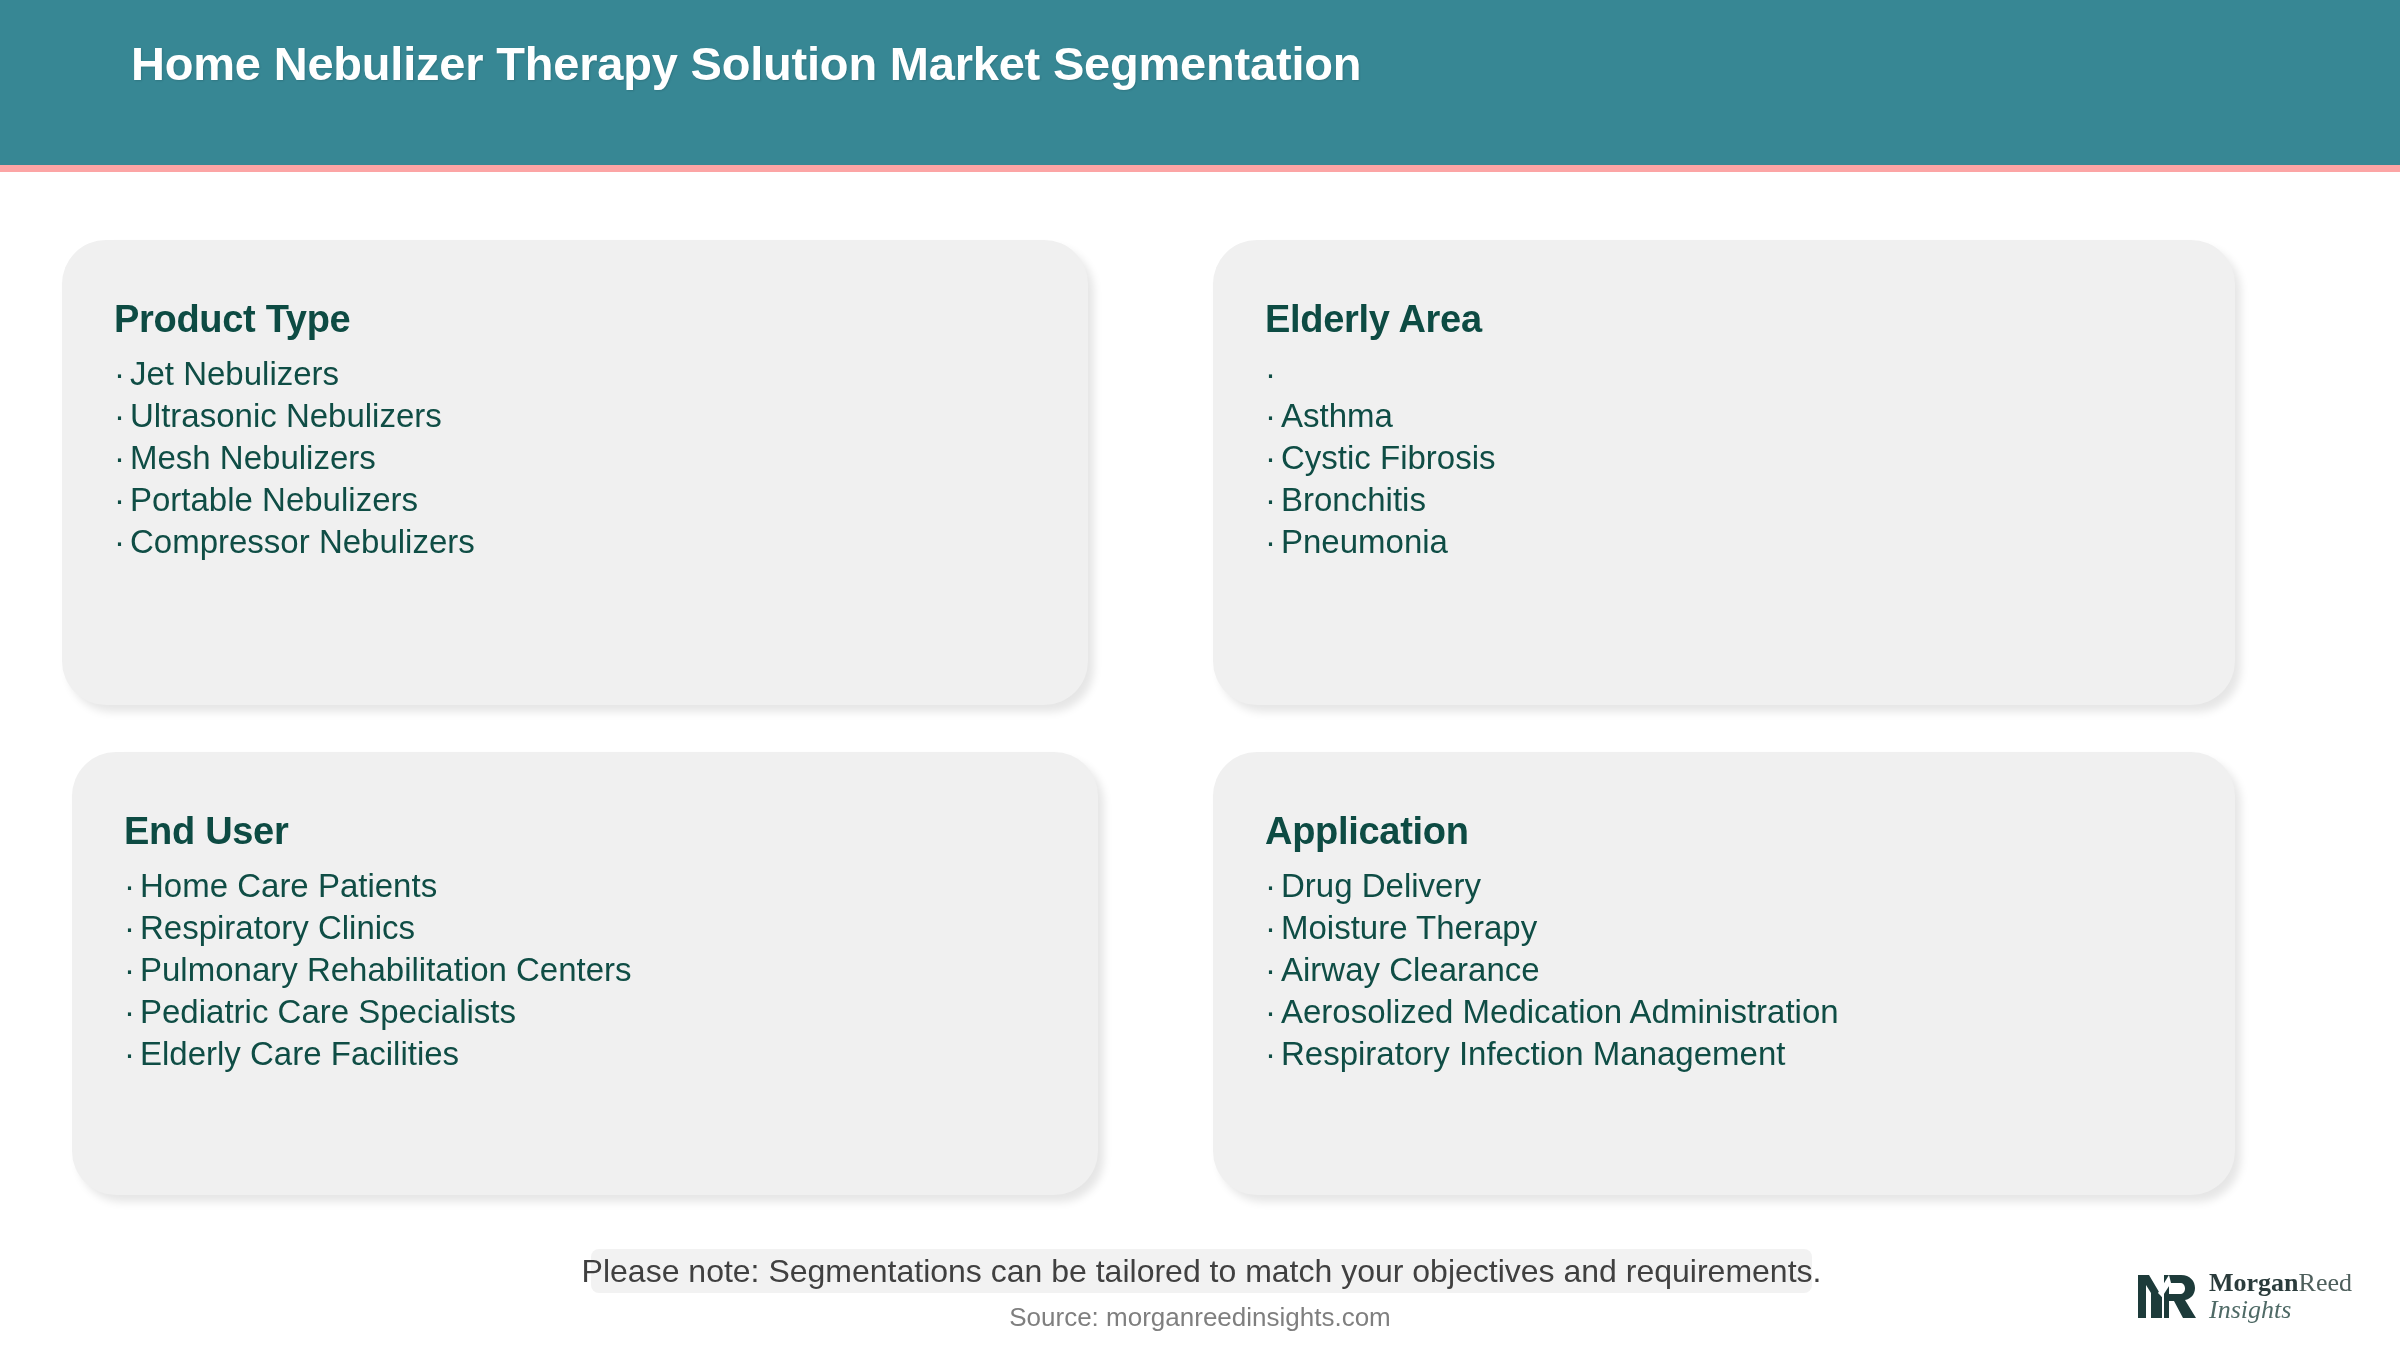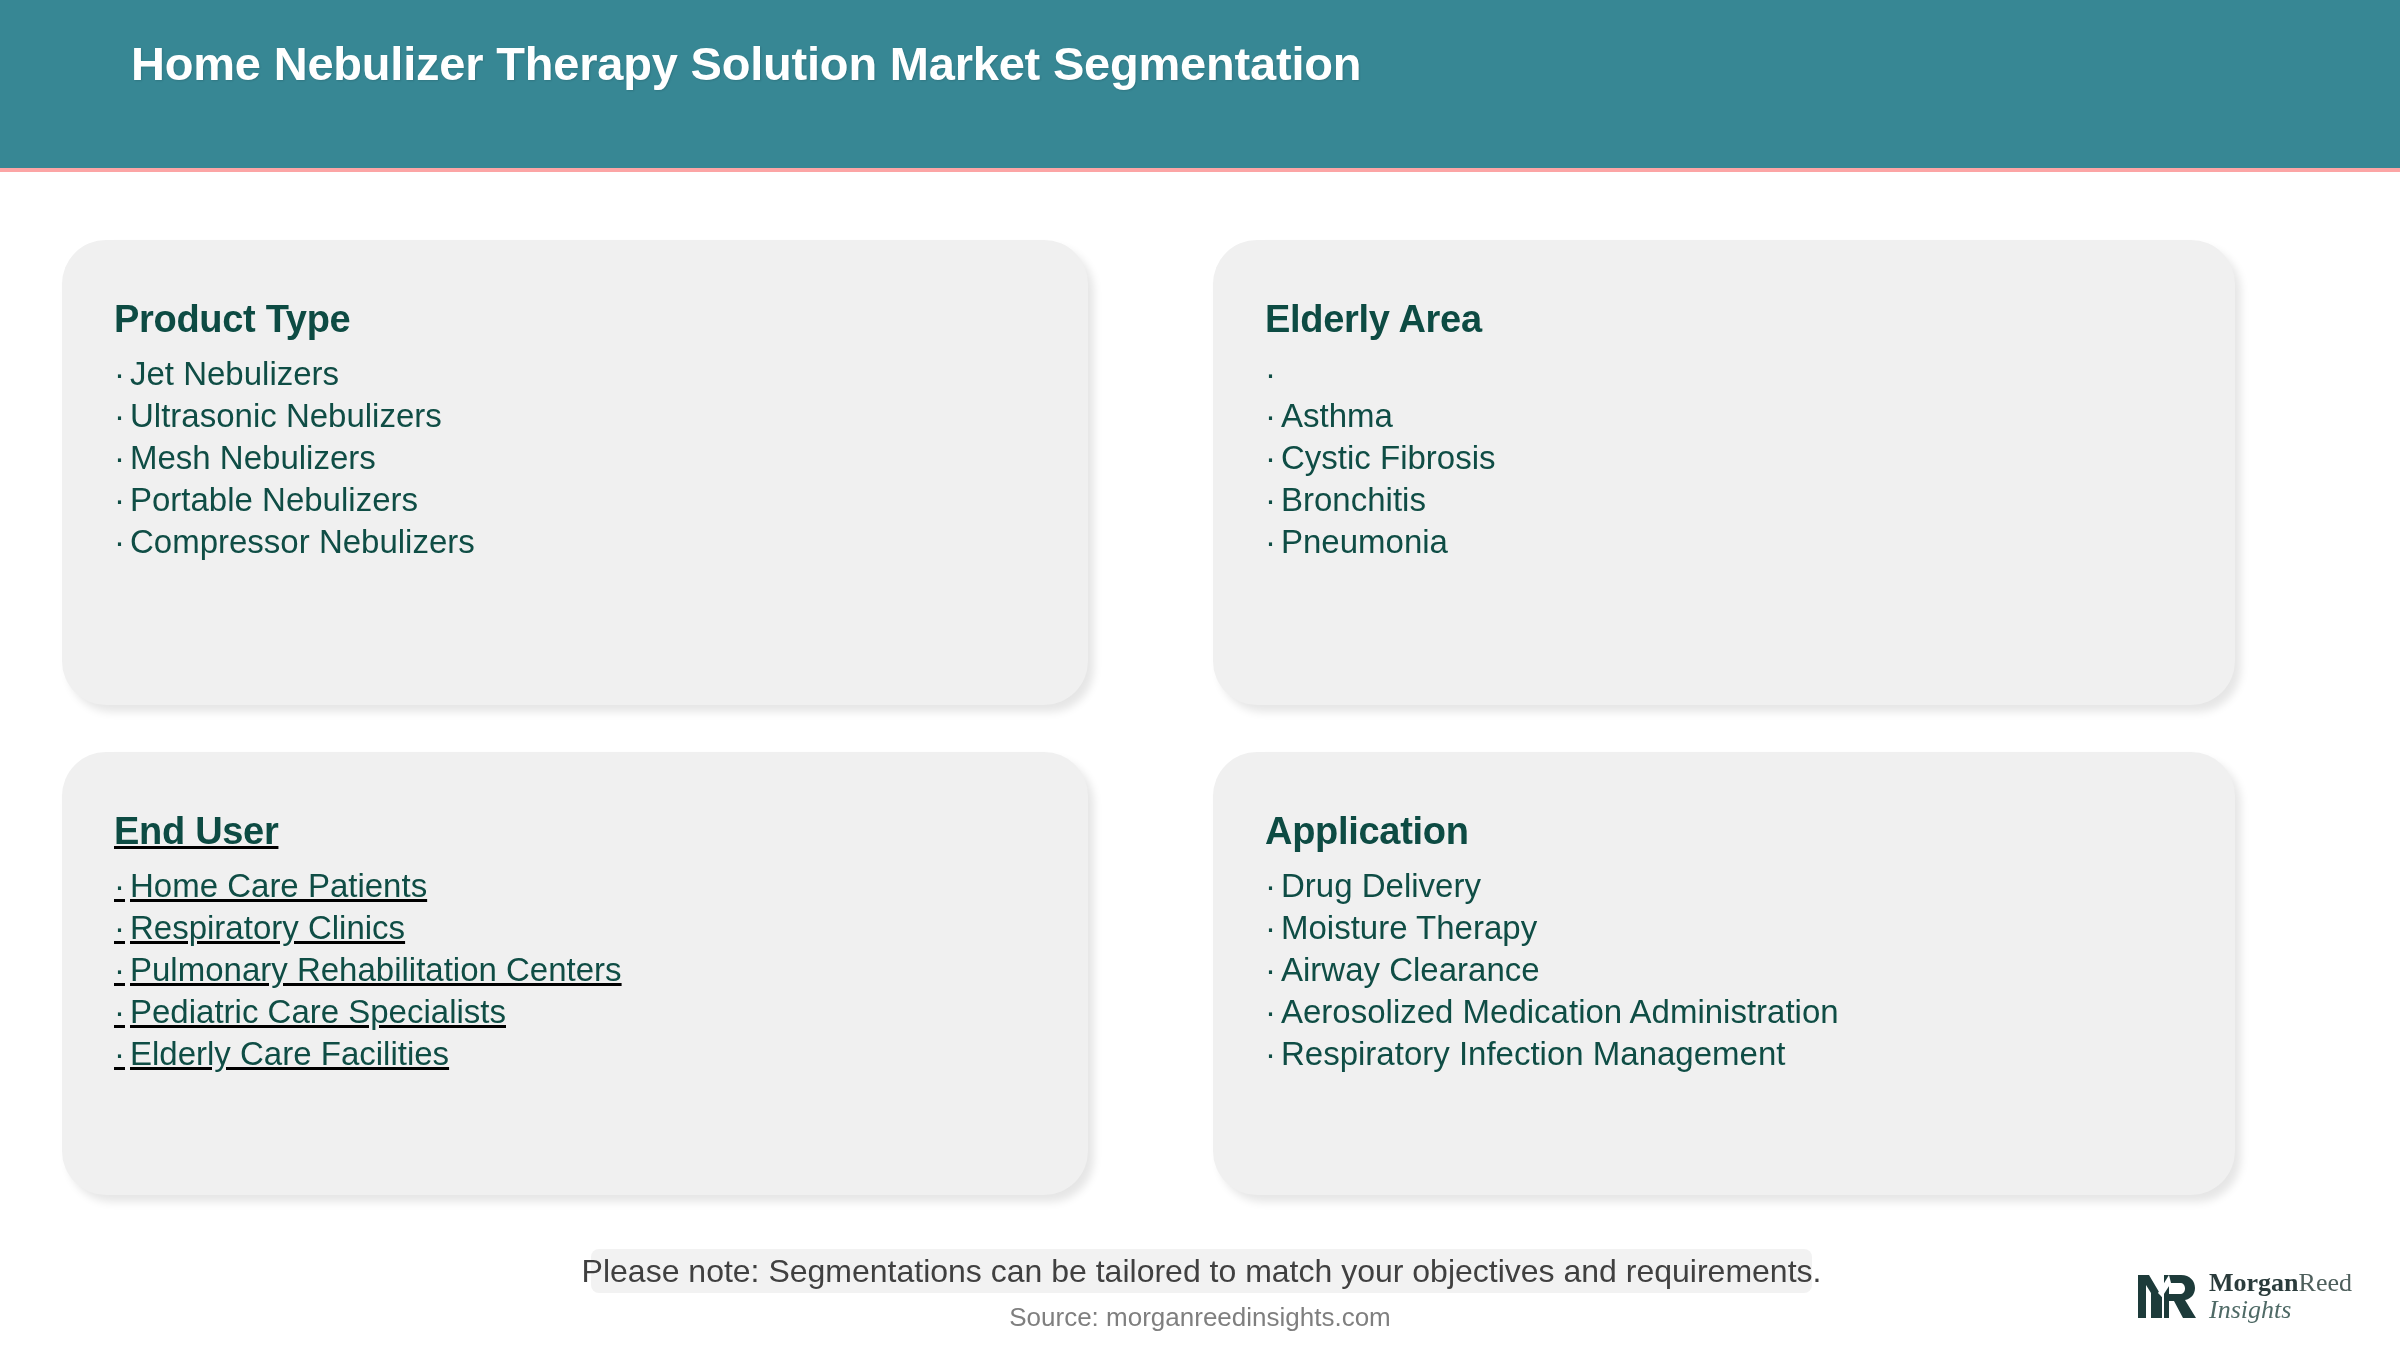--- a/index.html
+++ b/index.html
@@ -19,21 +19,21 @@
     background: #ffffff;
   }
 
   
   .header-bar {
     position: absolute;
     left: 0; top: 0;
     width: 2400px;
     height: 172px;
     background: #378794;
-    border-bottom: 4px solid #fca5a5;
+    border-bottom: 7px solid #fca5a5;
   }
 
   .header-title {
     position: absolute;
     left: 131px;
     top: 36px;
     font-size: 47px;
     font-weight: bold;
     color: #ffffff;
     letter-spacing: -0.2px;
@@ -52,21 +52,21 @@
   .card {
     position: absolute;
     background: #f0f0f0;
     border-radius: 44px;
     box-shadow: 6px 7px 9px rgba(0,0,0,0.10);
     padding: 58px 52px 40px 52px;
   }
 
   .card-0 { left: 62px;   top: 0px;   width: 1026px; height: 465px; }
   .card-1 { left: 1213px; top: 0px;   width: 1022px; height: 465px; }
-  .card-2 { left: 62px;   top: 512px; width: 1026px; height: 443px; text-decoration: underline; }
+  .card-2 { left: 72px;   top: 512px; width: 1026px; height: 443px; }
   .card-3 { left: 1213px; top: 512px; width: 1022px; height: 443px; }
 
   .card-title {
     font-size: 38px;
     font-weight: bold;
     color: #0d4b43;
     letter-spacing: -0.3px;
     margin-bottom: 12px;
     white-space: nowrap;
   }

